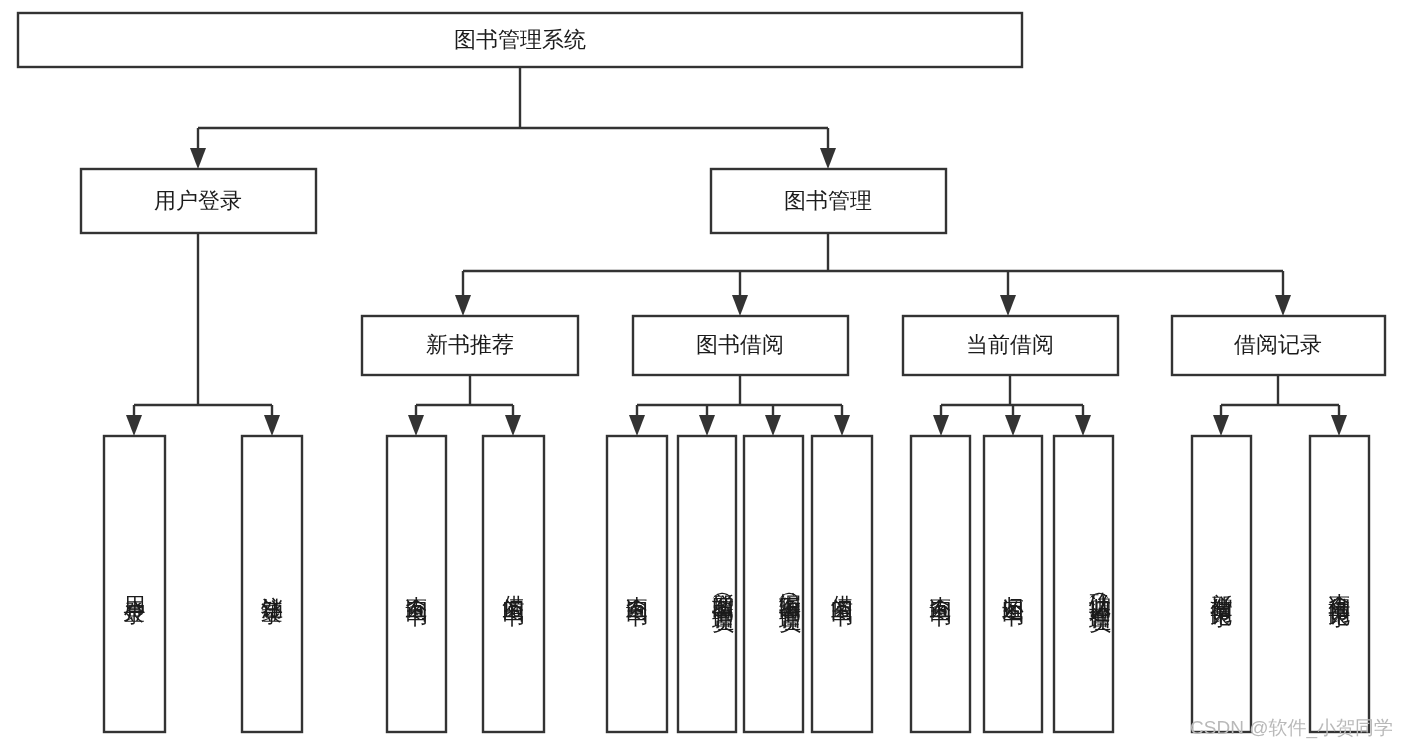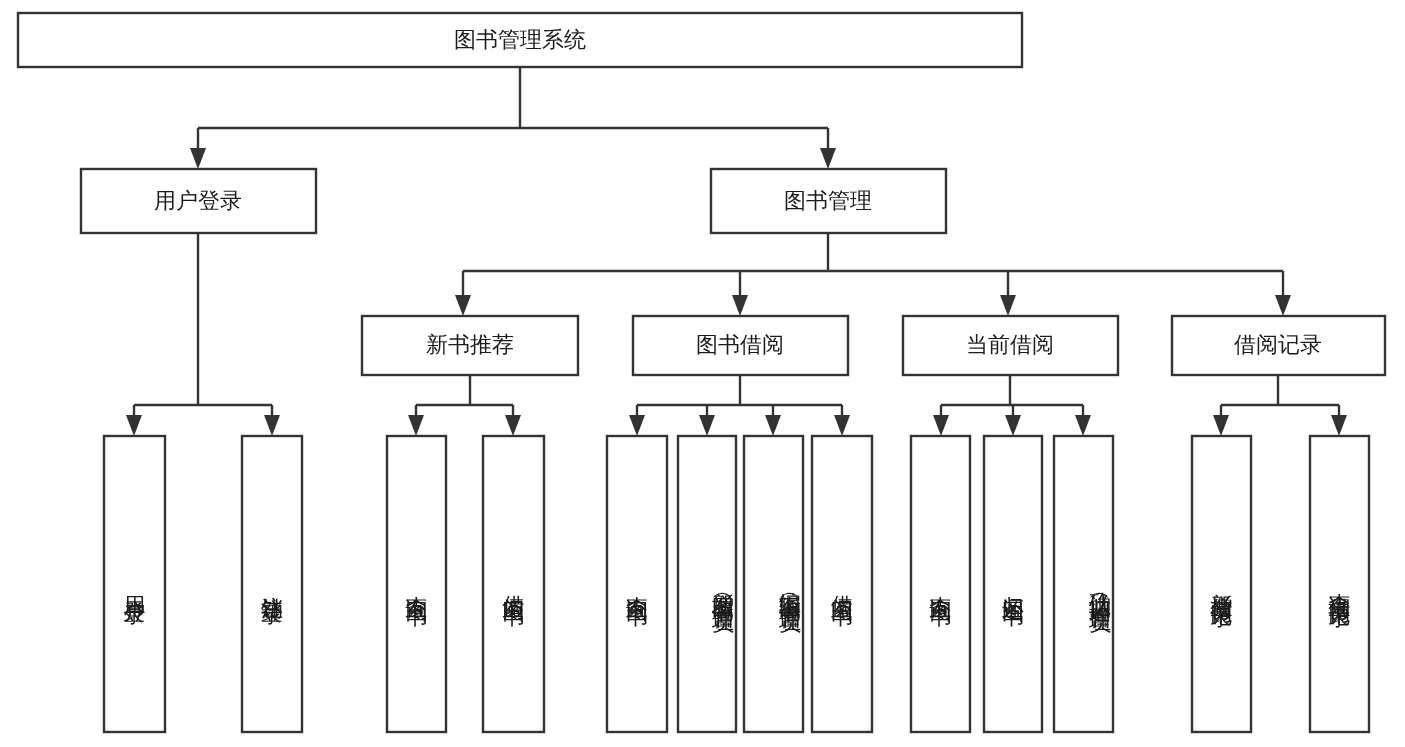--- a/index.html
+++ b/index.html
@@ -191,14 +191,15 @@
   <div class="leaf-label" style="left:607px;  top:436px; width:60px; height:296px;">查询图书</div>
   <div class="leaf-label" style="left:678px;  top:436px; width:58px; height:296px; align-items:flex-start; padding-top:6px; box-sizing:border-box;">新增图书（管理员）</div>
   <div class="leaf-label" style="left:744px;  top:436px; width:59px; height:296px; align-items:flex-start; padding-top:6px; box-sizing:border-box;">编辑图书（管理员）</div>
   <div class="leaf-label" style="left:812px;  top:436px; width:60px; height:296px;">借阅图书</div>
   <div class="leaf-label" style="left:911px;  top:436px; width:59px; height:296px;">查询图书</div>
   <div class="leaf-label" style="left:984px;  top:436px; width:58px; height:296px;">归还图书</div>
   <div class="leaf-label" style="left:1054px; top:436px; width:59px; height:296px; align-items:flex-start; padding-top:6px; box-sizing:border-box;">确认归还（管理员）</div>
   <div class="leaf-label" style="left:1192px; top:436px; width:59px; height:296px;">新增借阅记录</div>
   <div class="leaf-label" style="left:1310px; top:436px; width:59px; height:296px;">查询借阅记录</div>
 
+  <div class="watermark">CSDN @软件_小贺同学</div>
 
 </div>
 
 </body></html>

